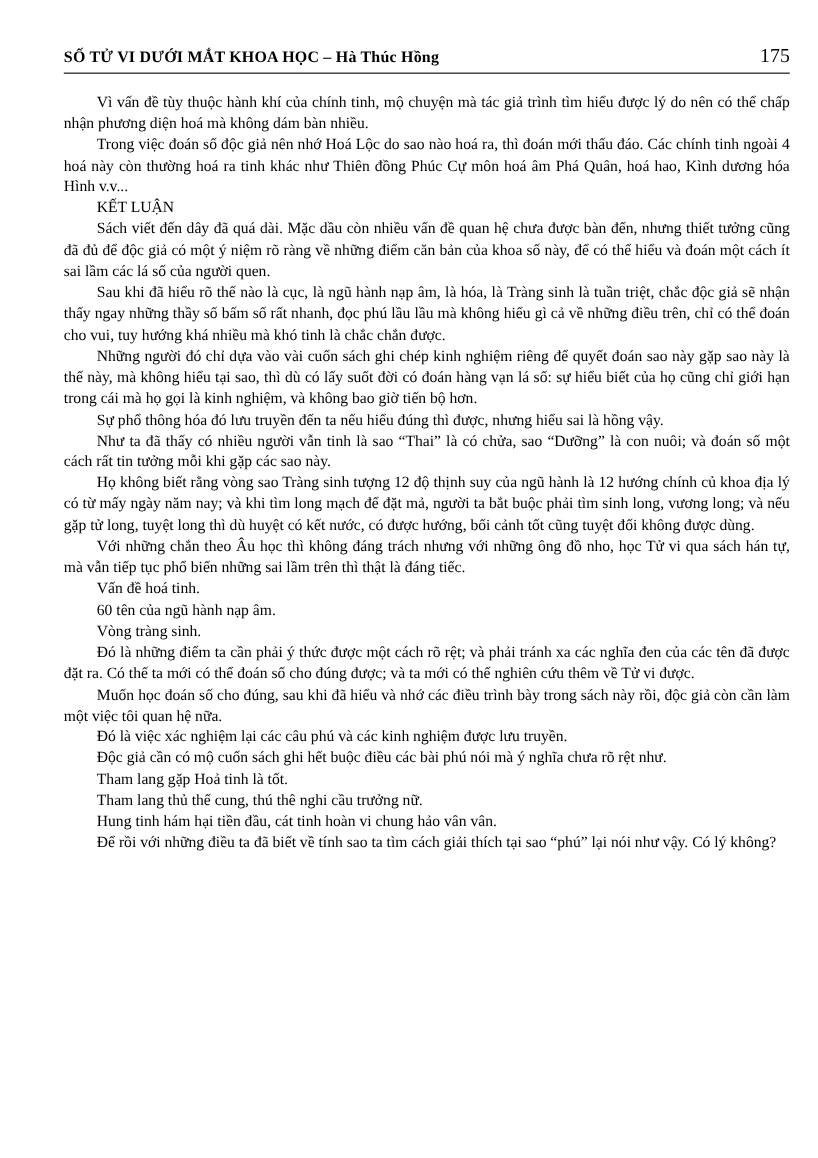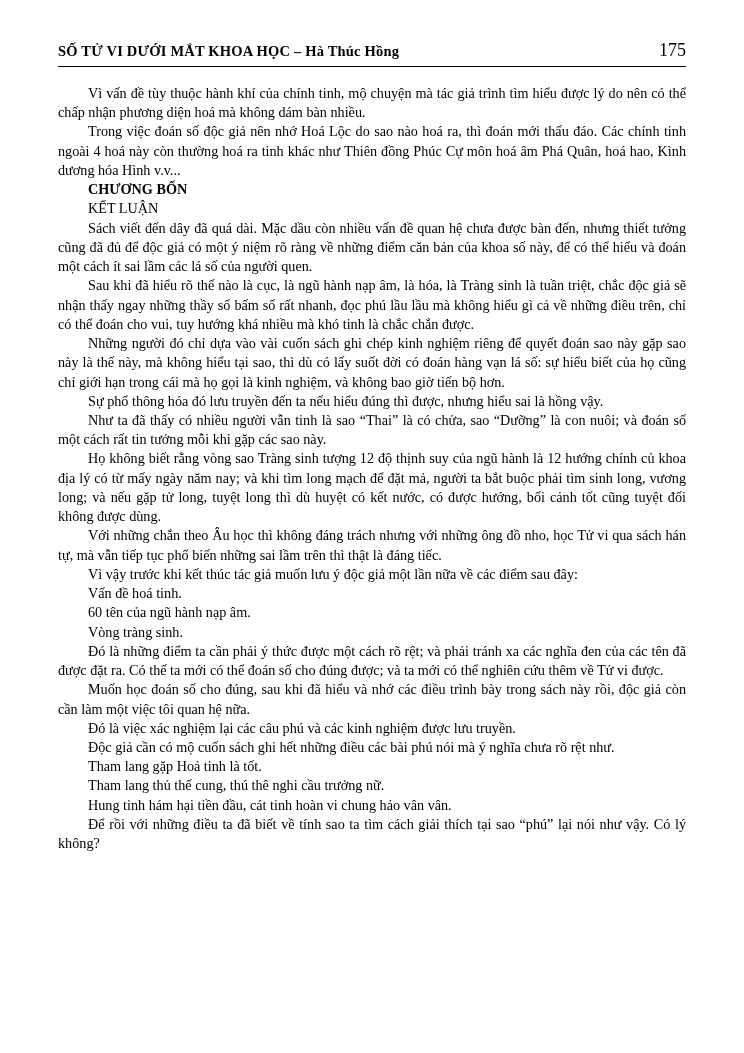--- a/index.html
+++ b/index.html
@@ -12,21 +12,21 @@
     height: 1053px;
     font-family: "Liberation Serif", serif;
     color: #000000;
     overflow: hidden;
   }
   .page {
     position: relative;
     width: 744px;
     height: 1053px;
     box-sizing: border-box;
-    padding: 40px 58px 30px 58px;
+    padding: 40px 26px 30px 58px;
   }
   .header {
     display: flex;
     align-items: baseline;
     justify-content: space-between;
     border-bottom: 1.3px solid #000;
     padding-bottom: 5px;
     margin-bottom: 17px;
   }
   .header-title {
@@ -76,39 +76,37 @@
   <div class="header">
     <div class="header-title">SỐ TỬ VI DƯỚI MẮT KHOA HỌC – Hà Thúc Hồng</div>
     <div class="header-page">175</div>
   </div>
 
   <div class="body-text">
 
     <p>Vì vấn đề tùy thuộc hành khí của chính tinh, mộ chuyện mà tác giả trình tìm hiểu được lý do nên có thể chấp nhận phương diện hoá mà không dám bàn nhiều.</p>
     <p>Trong việc đoán số độc giả nên nhớ Hoá Lộc do sao nào hoá ra, thì đoán mới thấu đáo. Các chính tinh ngoài 4 hoá này còn thường hoá ra tinh khác như Thiên đồng Phúc Cự môn hoá âm Phá Quân, hoá hao, Kình dương hóa Hình v.v...</p>
 
-    <p class="chapter-title">CHƯƠNG BỐN</p>
     <p class="chapter-sub">KẾT LUẬN</p>
 
     <p>Sách viết đến dây đã quá dài. Mặc dầu còn nhiều vấn đề quan hệ chưa được bàn đến, nhưng thiết tưởng cũng đã đủ để độc giả có một ý niệm rõ ràng về những điểm căn bản của khoa số này, để có thể hiểu và đoán một cách ít sai lầm các lá số của người quen.</p>
     <p>Sau khi đã hiểu rõ thế nào là cục, là ngũ hành nạp âm, là hóa, là Tràng sinh là tuần triệt, chắc độc giả sẽ nhận thấy ngay những thầy số bấm số rất nhanh, đọc phú lầu lầu mà không hiểu gì cả về những điều trên, chỉ có thể đoán cho vui, tuy hướng khá nhiều mà khó tinh là chắc chắn được.</p>
     <p>Những người đó chỉ dựa vào vài cuốn sách ghi chép kinh nghiệm riêng để quyết đoán sao này gặp sao này là thế này, mà không hiểu tại sao, thì dù có lấy suốt đời có đoán hàng vạn lá số: sự hiểu biết của họ cũng chỉ giới hạn trong cái mà họ gọi là kinh nghiệm, và không bao giờ tiến bộ hơn.</p>
     <p>Sự phổ thông hóa đó lưu truyền đến ta nếu hiểu đúng thì được, nhưng hiểu sai là hồng vậy.</p>
     <p>Như ta đã thấy có nhiều người vẫn tinh là sao “Thai” là có chửa, sao “Dưỡng” là con nuôi; và đoán số một cách rất tin tưởng mỗi khi gặp các sao này.</p>
     <p>Họ không biết rằng vòng sao Tràng sinh tượng 12 độ thịnh suy của ngũ hành là 12 hướng chính củ khoa địa lý có từ mấy ngày năm nay; và khi tìm long mạch để đặt mả, người ta bắt buộc phải tìm sinh long, vương long; và nếu gặp tử long, tuyệt long thì dù huyệt có kết nước, có được hướng, bối cảnh tốt cũng tuyệt đối không được dùng.</p>
     <p>Với những chắn theo Âu học thì không đáng trách nhưng với những ông đồ nho, học Tử vi qua sách hán tự, mà vẫn tiếp tục phổ biến những sai lầm trên thì thật là đáng tiếc.</p>
-    <p>Vì vậy trước khi kết thúc tác giả muốn lưu ý độc giả một lần nữa về các điểm sau đây:</p>
 
     <p class="list-line">Vấn đề hoá tinh.</p>
     <p class="list-line">60 tên của ngũ hành nạp âm.</p>
     <p class="list-line">Vòng tràng sinh.</p>
 
     <p>Đó là những điểm ta cần phải ý thức được một cách rõ rệt; và phải tránh xa các nghĩa đen của các tên đã được đặt ra. Có thế ta mới có thể đoán số cho đúng được; và ta mới có thể nghiên cứu thêm về Tử vi được.</p>
     <p>Muốn học đoán số cho đúng, sau khi đã hiểu và nhớ các điều trình bày trong sách này rồi, độc giả còn cần làm một việc tôi quan hệ nữa.</p>
     <p>Đó là việc xác nghiệm lại các câu phú và các kinh nghiệm được lưu truyền.</p>
-    <p>Độc giả cần có mộ cuốn sách ghi hết những điều các bài phú nói mà ý nghĩa chưa rõ rệt như.</p>
+    <p>Độc giả cần có mộ cuốn sách ghi hết buộc điều các bài phú nói mà ý nghĩa chưa rõ rệt như.</p>
     <p>Tham lang gặp Hoả tinh là tốt.</p>
     <p>Tham lang thủ thế cung, thú thê nghi cầu trưởng nữ.</p>
     <p>Hung tinh hám hại tiền đầu, cát tinh hoàn vi chung hảo vân vân.</p>
     <p>Để rồi với những điều ta đã biết về tính sao ta tìm cách giải thích tại sao “phú” lại nói như vậy. Có lý không?</p>
 
   </div>
 </div>
 
 </body></html>

